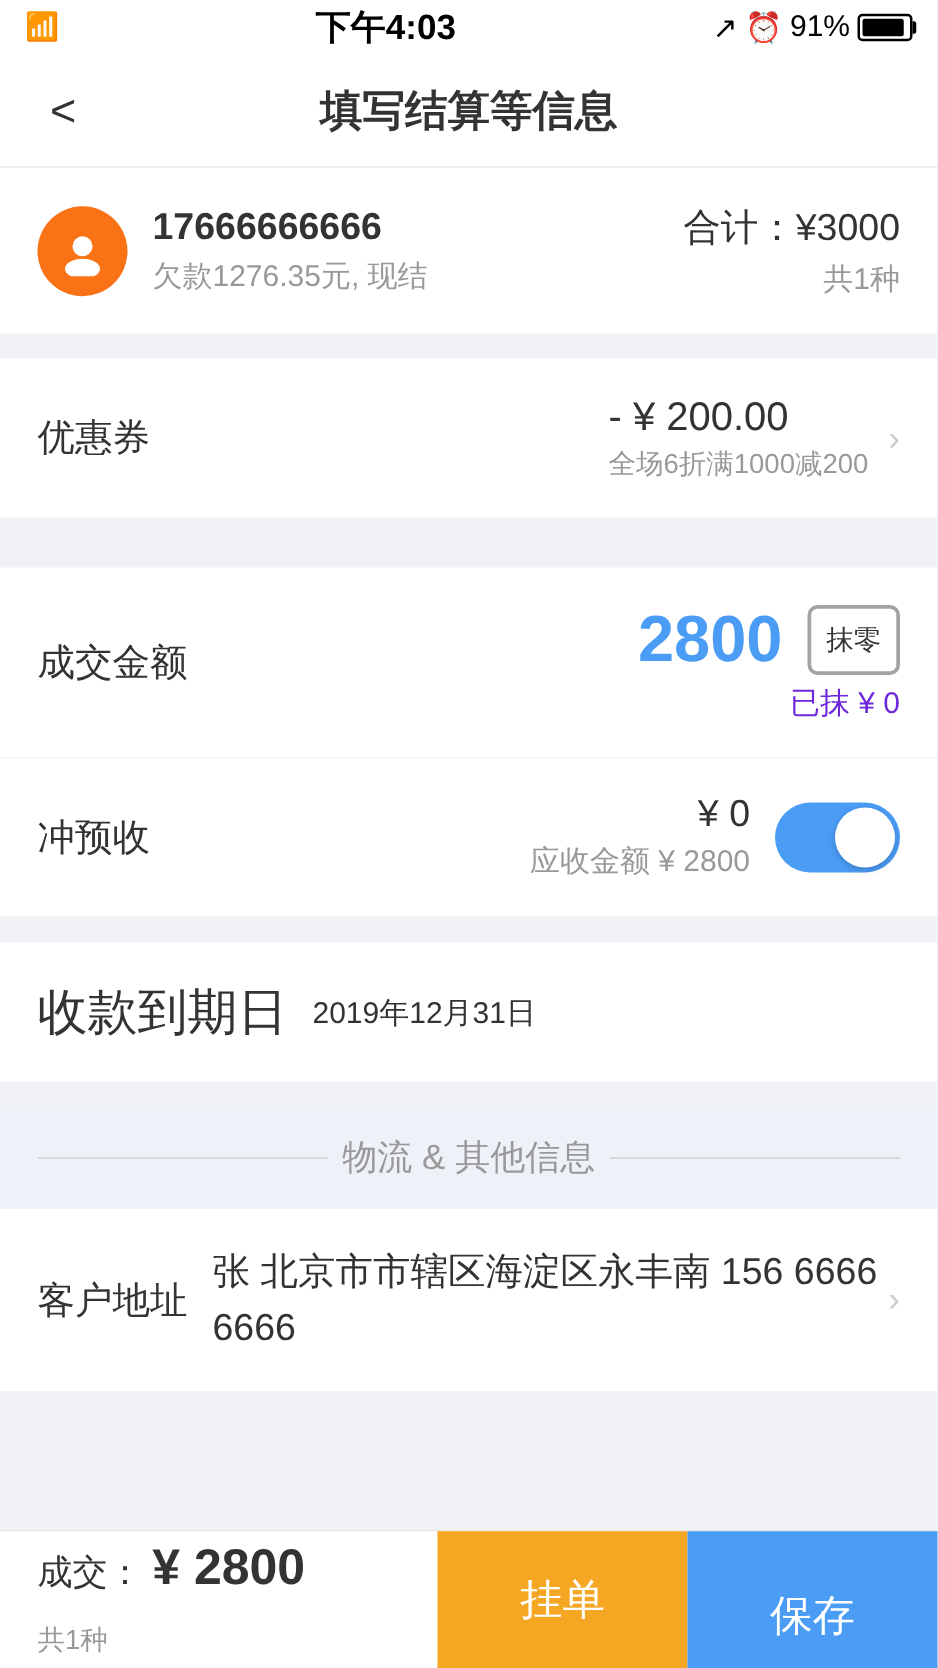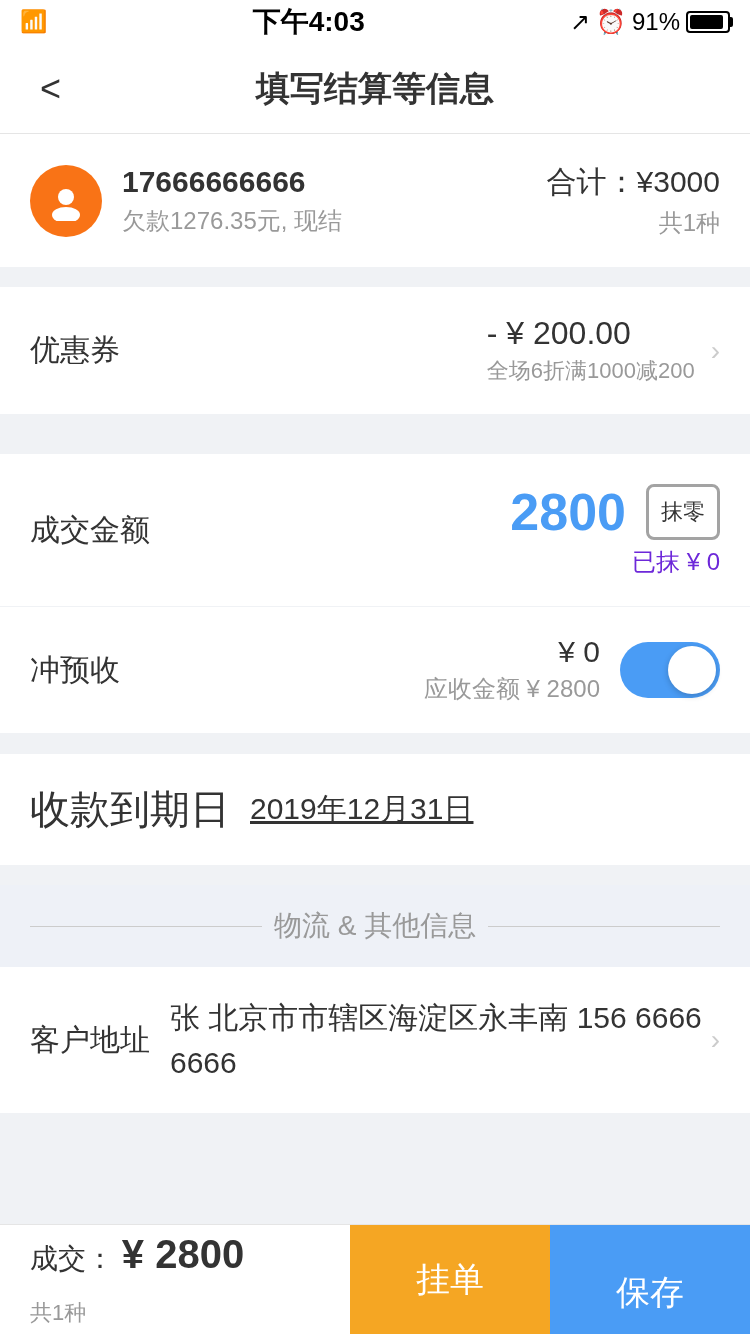--- a/index.html
+++ b/index.html
@@ -184,21 +184,21 @@
     
     .date-row {
       background: #fff;
       padding: 28px 30px;
       display: flex;
       align-items: center;
       gap: 20px;
       border-top: 1px solid #f0f2f5;
     }
     .date-label { font-size: 40px; color: #333; }
-    .date-value { font-size: 30px; color: #333; text-decoration: underline; }
+    .date-value { font-size: 24px; color: #333; }
 
     
     .logistics-header {
       background: #eef1f7;
       padding: 22px 30px;
       display: flex;
       align-items: center;
       justify-content: center;
       gap: 12px;
       margin-top: 20px;

